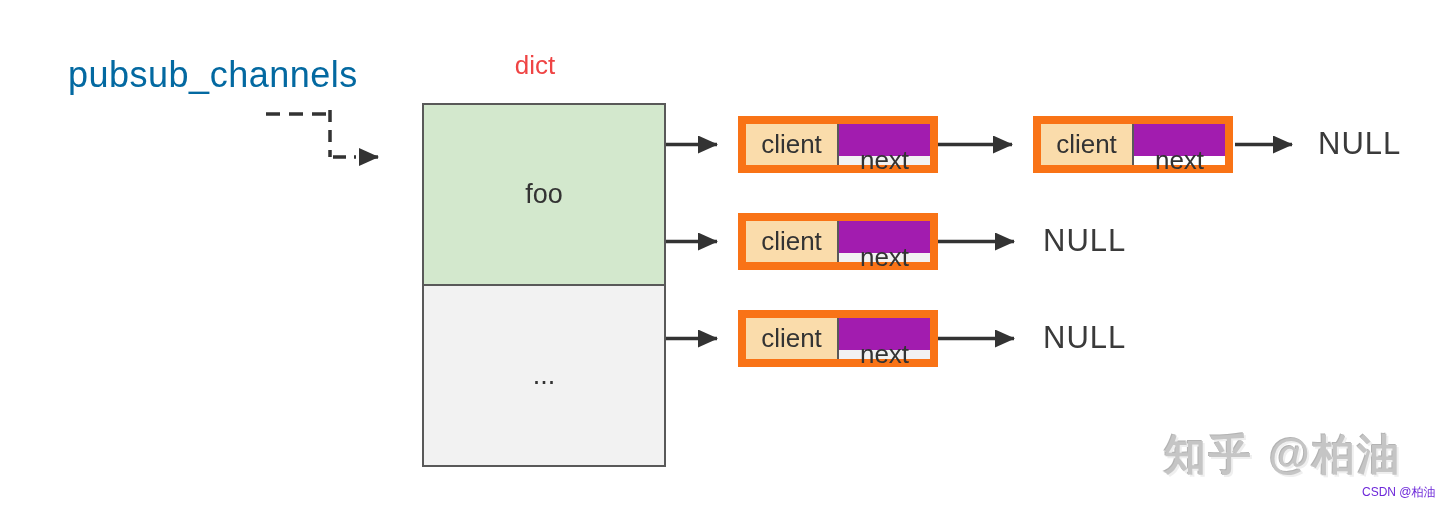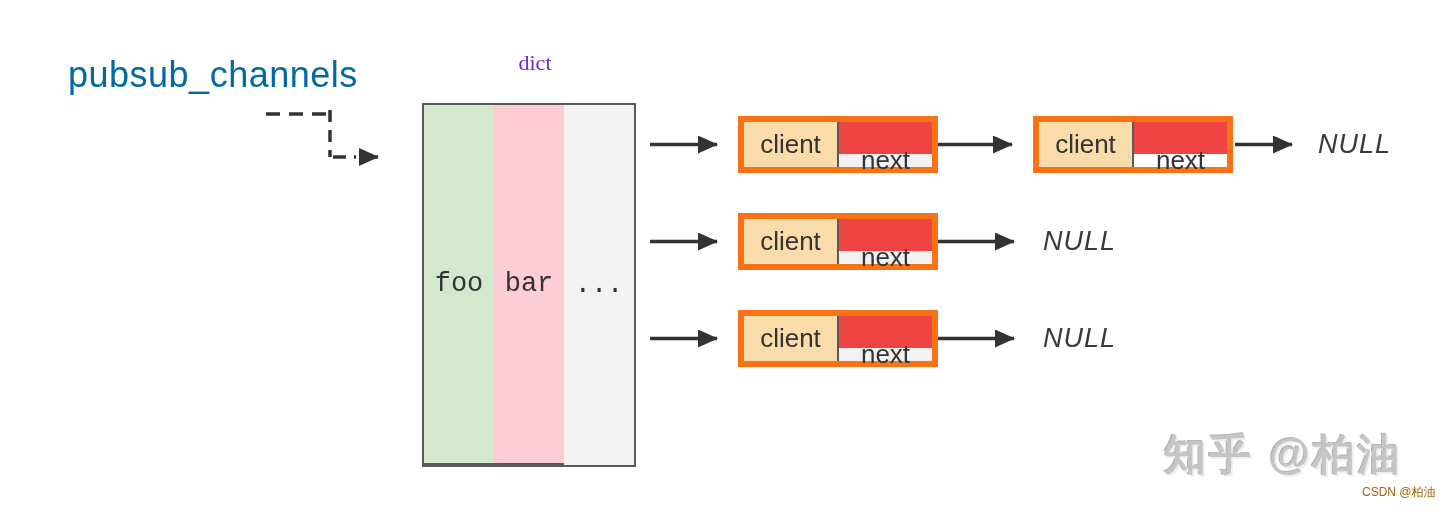--- a/index.html
+++ b/index.html
@@ -7,65 +7,65 @@
     width:1440px;height:513px;position:relative;background:#ffffff;overflow:hidden;
     font-family:"Liberation Sans","DejaVu Sans",sans-serif;
   }
   .abs{position:absolute;}
 
   
   .main-title{
     left:68px;top:54px;font-size:36px;color:#0369a1;letter-spacing:0.5px;
   }
   .dict-label{
-    left:485px;top:50px;width:100px;text-align:center;font-size:22px;color:#6d28d9;font-family:Liberation Serif, serif;
+    left:485px;top:50px;width:100px;text-align:center;font-size:26px;color:#ef4444;
   }
 
   
   .dict-table{
-    left:422px;top:103px;width:214px;height:364px;
+    left:422px;top:103px;width:244px;height:364px;
     border:2px solid #595959;box-sizing:border-box;
-    display:flex;flex-direction:row;font-family:Liberation Mono, monospace;
+    display:flex;flex-direction:column;
   }
   .dict-row{
     flex:1;display:flex;align-items:center;justify-content:center;
     font-size:27px;color:#333333;border-bottom:2px solid #595959;box-sizing:border-box;
   }
   .dict-row:last-child{border-bottom:none;}
   .dict-row.row-foo{background:#d3e8cd;}
   .dict-row.row-bar{background:#fccdd4;}
   .dict-row.row-other{background:#faf3c3;}
   .dict-row.row-ellipsis{background:#f2f2f2;}
 
   
   .node{
     width:200px;height:57px;display:flex;
-    border:6px solid #f97316;box-sizing:border-box;background:#ef4444;
+    border:8px solid #f97316;box-sizing:border-box;background:#a21caf;
   }
   .node .cell{
     flex:1;display:flex;align-items:center;justify-content:center;
     font-size:26px;color:#333333;box-sizing:border-box;
   }
   .cell.client{background:#fadcab;border-right:2px solid #595959;}
   .cell.next{background:#f2f2f2;margin-top:32px;}
   .cell.next.white{background:#ffffff;}
 
   .null-label{
-    font-size:27px;color:#3a3a3a;height:28px;line-height:28px;letter-spacing:1px;font-style:italic;
+    font-size:31px;color:#3a3a3a;height:28px;line-height:28px;letter-spacing:1px;
   }
 
   svg.overlay{left:0;top:0;width:1440px;height:513px;pointer-events:none;}
 
   
   .wm-zhihu{
     left:1164px;top:427px;font-size:42px;font-weight:bold;color:#c5c5c5;
     letter-spacing:3px;text-shadow:2px 2px 0 #efefef,-1px -1px 0 #b3b3b3;
   }
   .wm-csdn{
-    left:1362px;top:484px;font-size:12px;color:#a16207;
+    left:1362px;top:484px;font-size:12px;color:#6d28d9;
   }
 </style>
 </head>
 <body>
 
 <div class="abs main-title">pubsub_channels</div>
 
 <div class="abs dict-label">dict</div>
 
 <svg class="abs overlay" viewBox="0 0 1440 513">
@@ -90,23 +90,20 @@
     <path d="M938,241.5 H1014" marker-end="url(#ah)"></path>
     <path d="M650,338.5 H717" marker-end="url(#ah)"></path>
     <path d="M938,338.5 H1014" marker-end="url(#ah)"></path>
   </g>
 </svg>
 
 <div class="abs dict-table">
   <div class="dict-row row-foo">
     <span>foo</span>
   </div>
-  <div class="dict-row row-bar">
-    <span>bar</span>
-  </div>
   <div class="dict-row row-ellipsis">
     <span>...</span>
   </div>
 </div>
 
 <div class="abs node" style="left:738px;top:116px;">
   <div class="cell client">client</div>
   <div class="cell next">next</div>
 </div>
 

